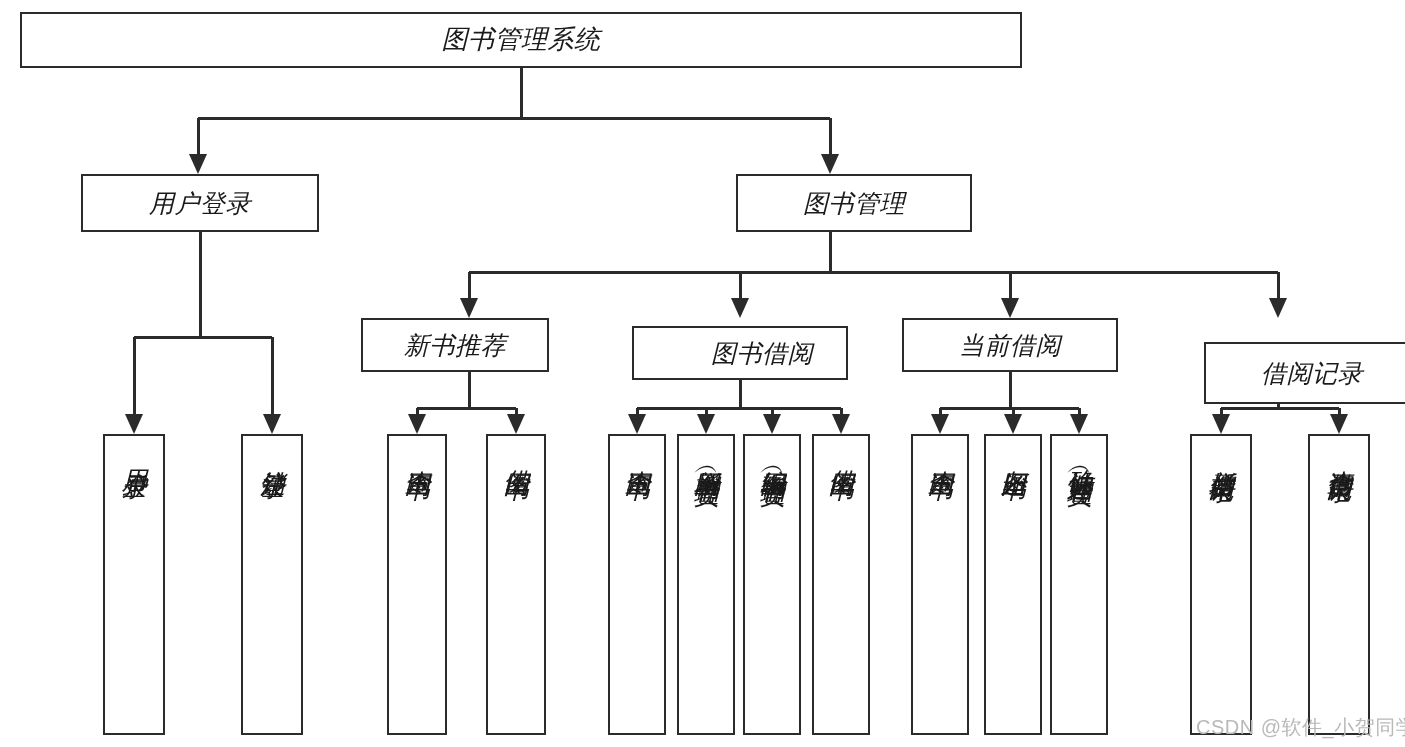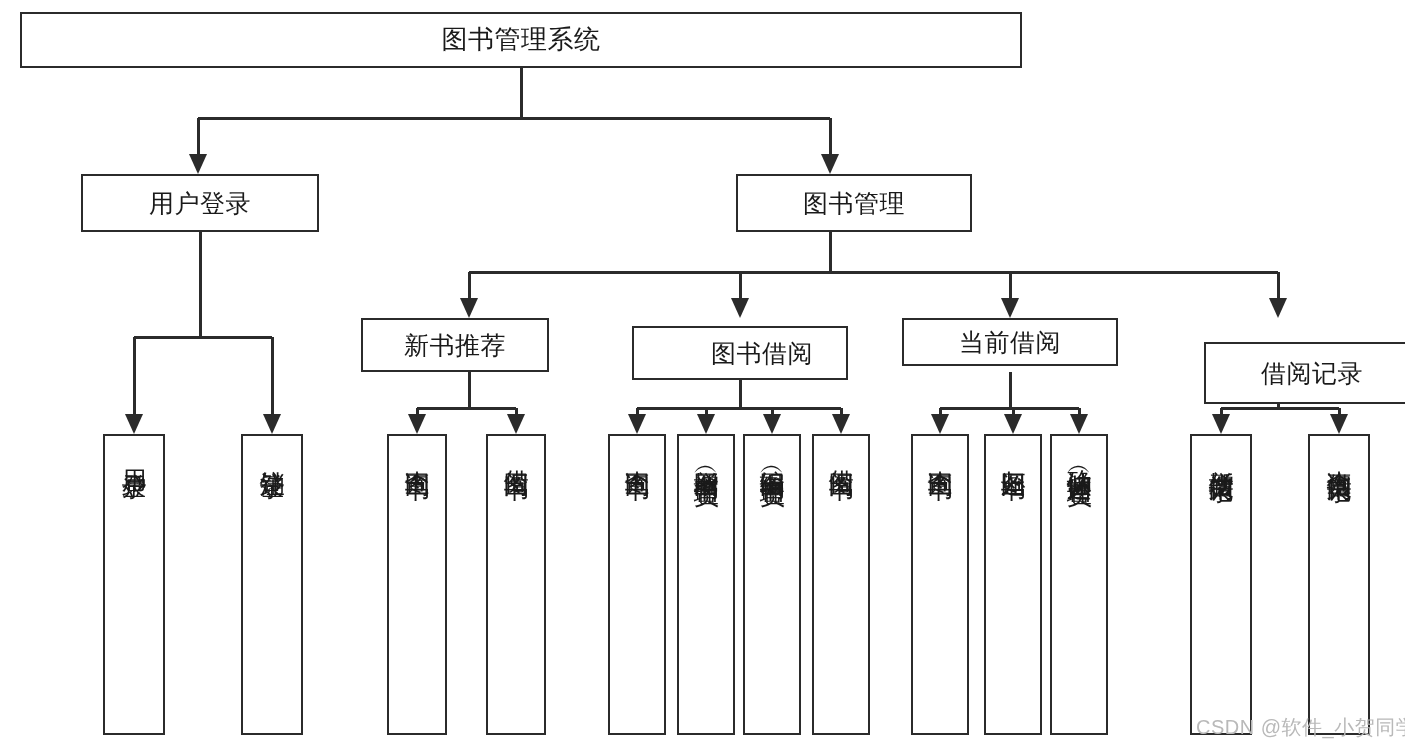--- a/index.html
+++ b/index.html
@@ -27,20 +27,21 @@
   }
   .node {
     position: absolute;
     box-sizing: border-box;
     background: #ffffff;
     border: 2px solid #2b2b2b;
     display: flex;
     align-items: center;
     justify-content: center;
     color: #1a1a1a;
+    font-style: italic;
   }
   .node-label {
     display: block;
     text-align: center;
     line-height: 1.12;
     letter-spacing: 0.5px;
     color: #1a1a1a;
     white-space: pre;
   }
   .node.horizontal .node-label {
@@ -135,21 +136,21 @@
       </div>
       <div class="node horizontal" style="left: 712px; top: 174px; width: 236px; height: 58px; border-color: rgb(43, 43, 43); margin-left: 24px;">
         <span class="node-label">图书管理</span>
       </div>
       <div class="node horizontal" style="left: 361px; top: 318px; width: 188px; height: 54px; border-color: rgb(43, 43, 43);">
         <span class="node-label">新书推荐</span>
       </div>
       <div class="node horizontal" style="left: 632px; top: 326px; width: 216px; height: 54px; border-color: rgb(43, 43, 43); padding-left: 44px;">
         <span class="node-label">图书借阅</span>
       </div>
-      <div class="node horizontal" style="left: 902px; top: 318px; width: 216px; height: 48px; border-color: rgb(43, 43, 43);">
+      <div class="node horizontal" style="left: 902px; top: 318px; width: 216px; height: 54px; border-color: rgb(43, 43, 43);">
         <span class="node-label">当前借阅</span>
       </div>
       <div class="node horizontal" style="left: 1204px; top: 318px; width: 216px; height: 62px; border-color: rgb(43, 43, 43); margin-top: 24px;">
         <span class="node-label">借阅记录</span>
       </div>
       <div class="node vertical" style="left: 103px; top: 434px; width: 62px; height: 301px; border-color: rgb(43, 43, 43);">
         <span class="node-label">用户登录</span>
       </div>
       <div class="node vertical" style="left: 241px; top: 434px; width: 62px; height: 301px; border-color: rgb(43, 43, 43);">
         <span class="node-label">注销登录</span>

